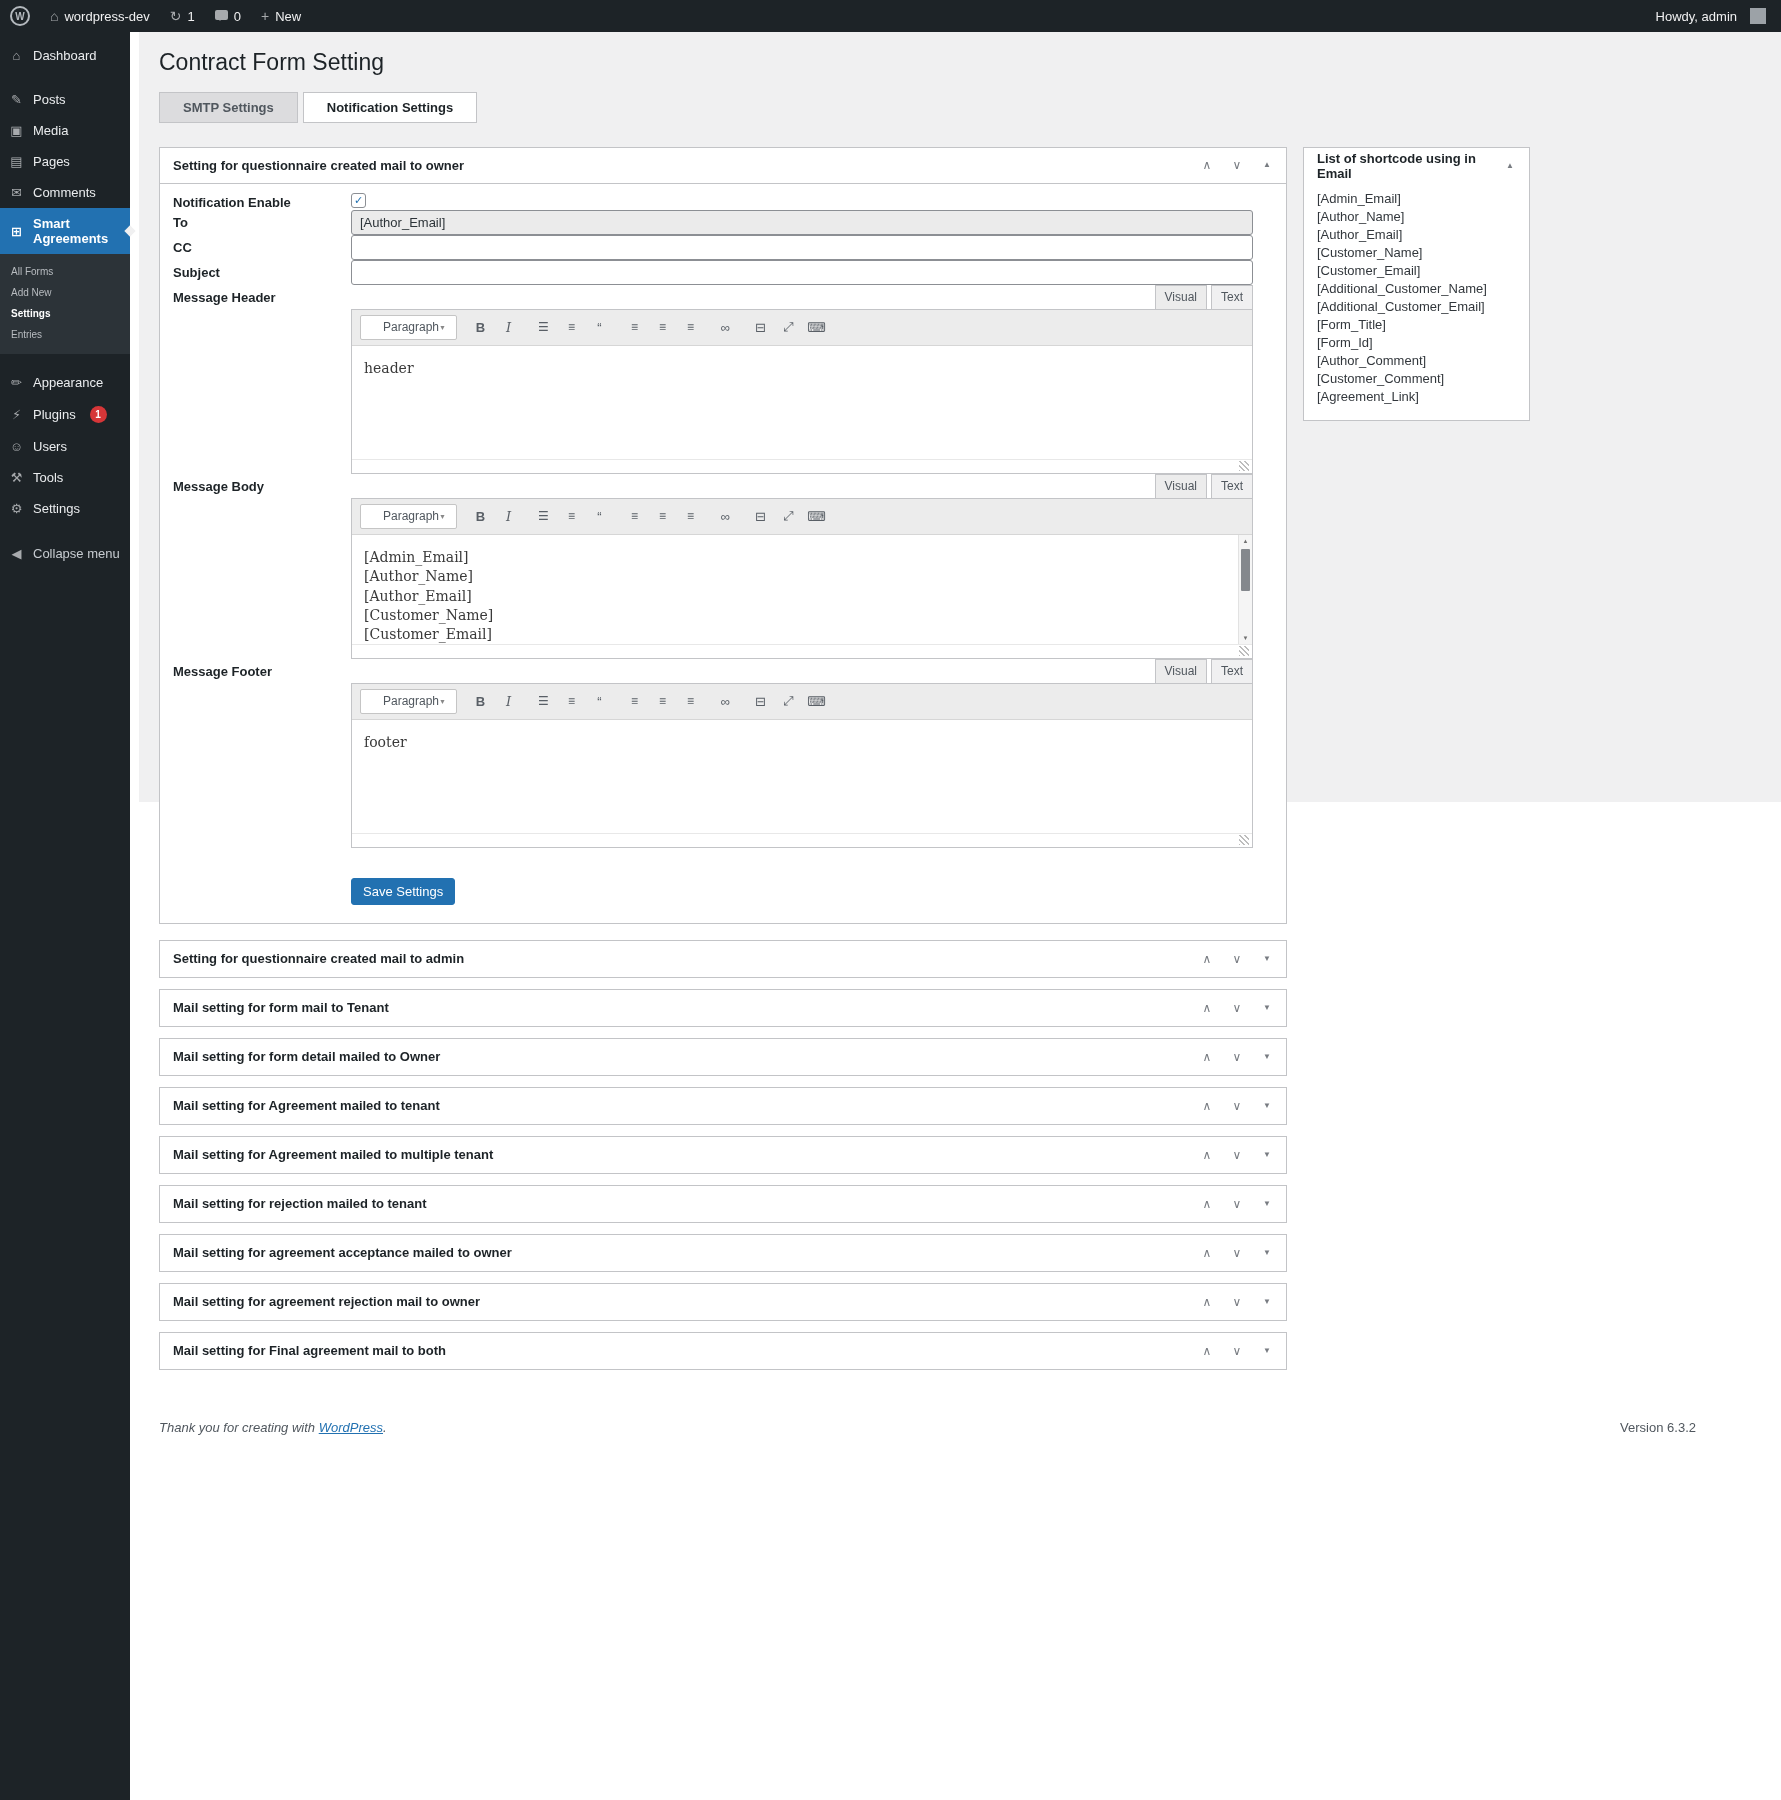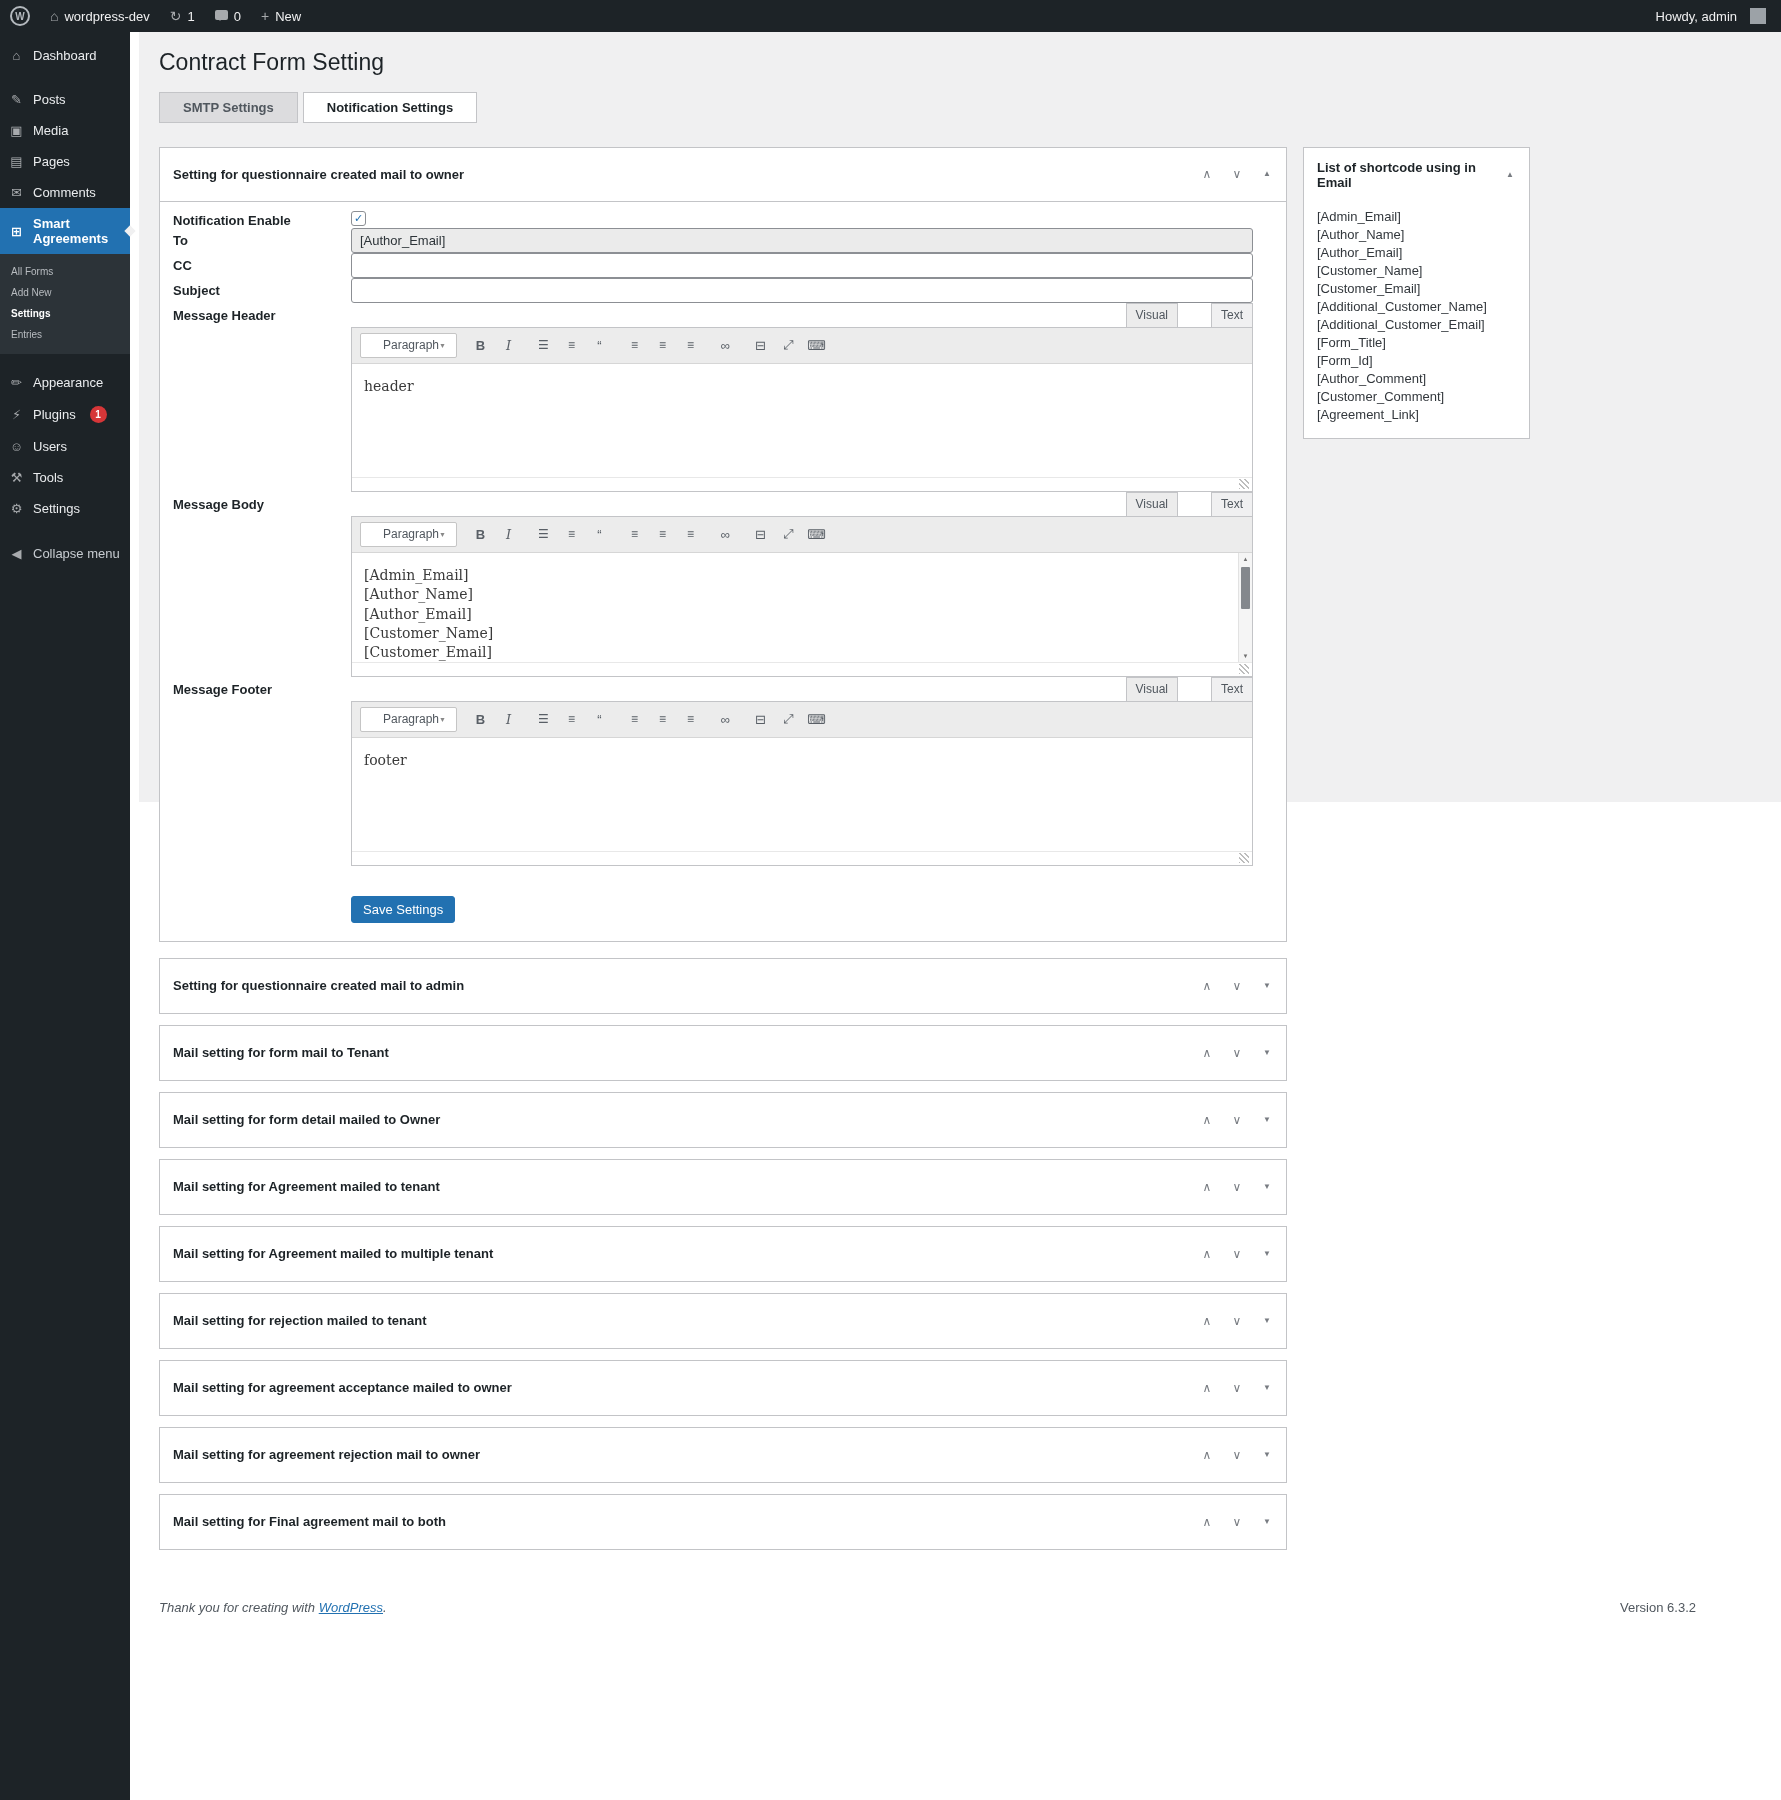--- a/index.html
+++ b/index.html
@@ -49,39 +49,39 @@
 
   .nav-tabs { margin-top:14px; display:flex; }
   .nav-tab { padding:7px 23px; border:1px solid #c3c4c7; background:#dcdcde; font-weight:600; font-size:13px; color:#50575e; margin-right:5px; cursor:pointer; }
   .nav-tab.active { background:#fff; color:#1d2327; }
 
   .columns { display:flex; align-items:flex-start; gap:16px; margin-top:24px; }
   .col-main { width:1128px; flex:none; }
   .col-side { width:227px; flex:none; }
 
   .postbox { background:#fff; border:1px solid #c3c4c7; }
-  .postbox-header { display:flex; align-items:center; justify-content:space-between; height:54px; padding:0 4px 0 13px; cursor:pointer; }
+  .postbox-header { display:flex; align-items:center; justify-content:space-between; height:36px; padding:0 4px 0 13px; cursor:pointer; }
   .postbox.expanded > .postbox-header { border-bottom:1px solid #c3c4c7; }
   .postbox-title { font-size:13px; font-weight:600; color:#1d2327; }
   .handles { display:flex; align-items:center; }
   .handle-btn { width:30px; height:30px; background:transparent; border:0; color:#787c82; font-size:12px; cursor:pointer; line-height:1; padding:0; }
   .handle-btn.tri { font-size:8px; }
   .inside { padding:6px 13px 18px; }
 
   .form-row { display:flex; }
   .form-label { width:178px; flex:none; font-weight:600; padding-top:5px; font-size:13px; color:#1d2327; }
   .form-field { width:902px; flex:none; position:relative; }
 
   .text-input { width:100%; height:25px; border:1px solid #8c8f94; border-radius:3px; padding:0 8px; font-size:13px; color:#2c3338; background:#fff; }
   .text-input[readonly] { background:#ebebeb; }
 
   .checkbox { width:15px; height:15px; border:1px solid #8c8f94; border-radius:3px; background:#fff; color:#2271b1; font-size:11px; font-weight:700; display:flex; align-items:center; justify-content:center; margin-top:3px; cursor:pointer; line-height:1; }
 
   
-  .editor-tabs { display:flex; justify-content:flex-end; position:relative; z-index:2;gap:29px; }
+  .editor-tabs { display:flex; justify-content:flex-end; position:relative; z-index:2; }
   .switch-tab { border:1px solid #c3c4c7; border-bottom:0; background:#f0f0f1; color:#50575e; font-size:12px; padding:4px 9px 5px; margin-left:4px; cursor:pointer; }
   .switch-tab.active { background:#ececec; }
   .editor-box { border:1px solid #c3c4c7; background:#fff; }
   .mce-toolbar { display:flex; align-items:center; padding:5px 8px; background:#ececec; border-bottom:1px solid #d6d6d6; gap:1px; }
   .mce-listbox { width:97px; height:25px; background:#fff; border:1px solid #c5c5c5; border-radius:2px; display:flex; align-items:center; justify-content:space-between; padding:0 22px; font-size:12px; color:#50575e; margin-right:9px; cursor:pointer; flex:none; }
   .lb-arrow { font-size:7px; color:#888; }
   .mce-btn { width:27px; height:25px; display:flex; align-items:center; justify-content:center; background:transparent; border:0; color:#595f66; font-size:13px; cursor:pointer; padding:0; }
   .mce-btn.b { font-weight:800; }
   .mce-btn.i { font-style:italic; font-family:"DejaVu Serif","Liberation Serif",serif; }
   .mce-btn.sm { font-size:12px; }

